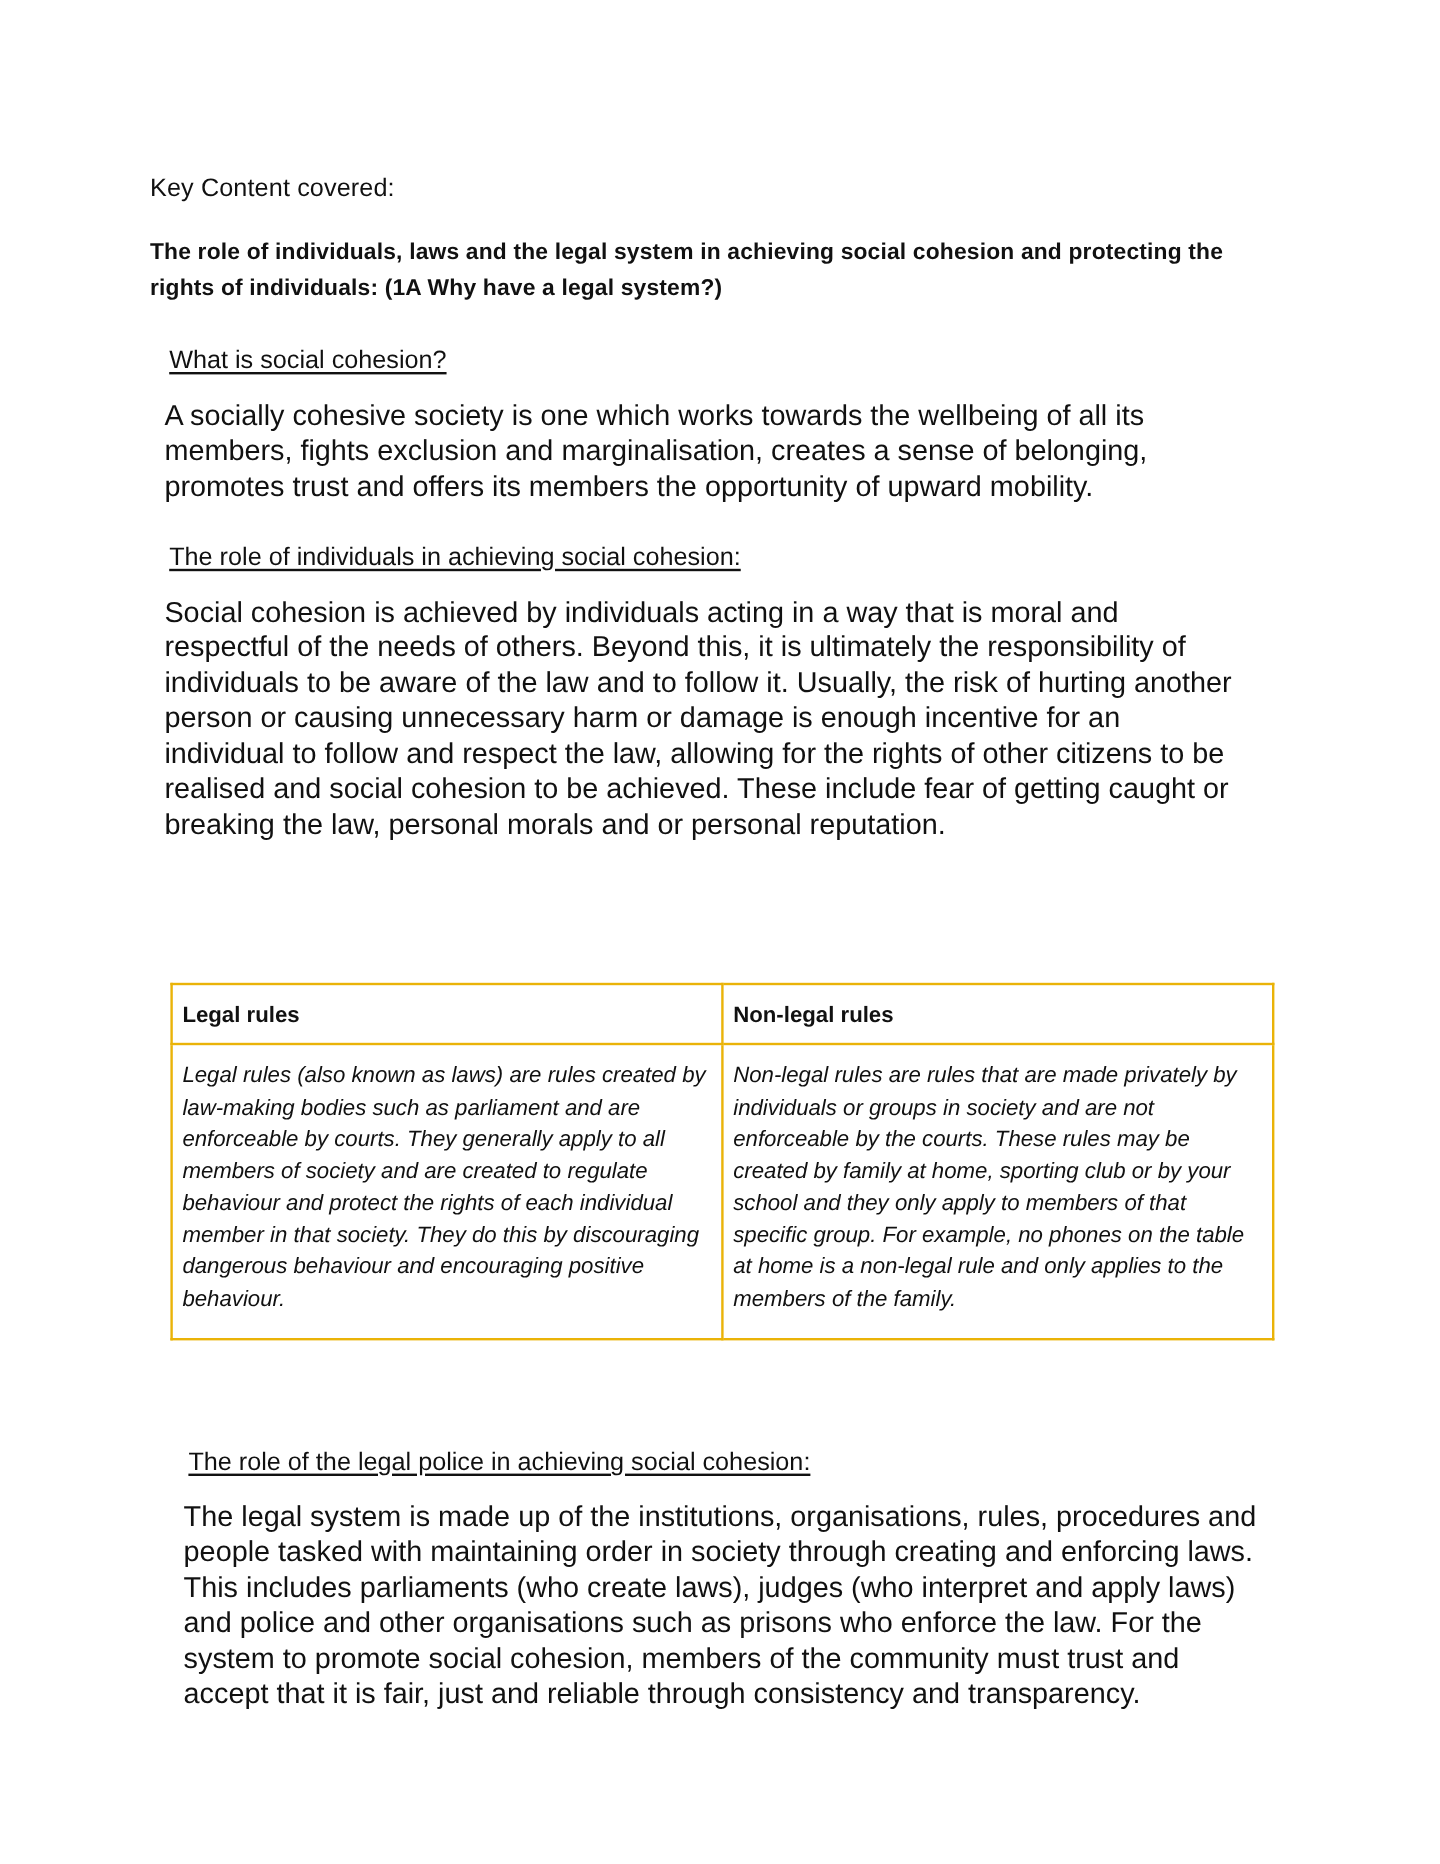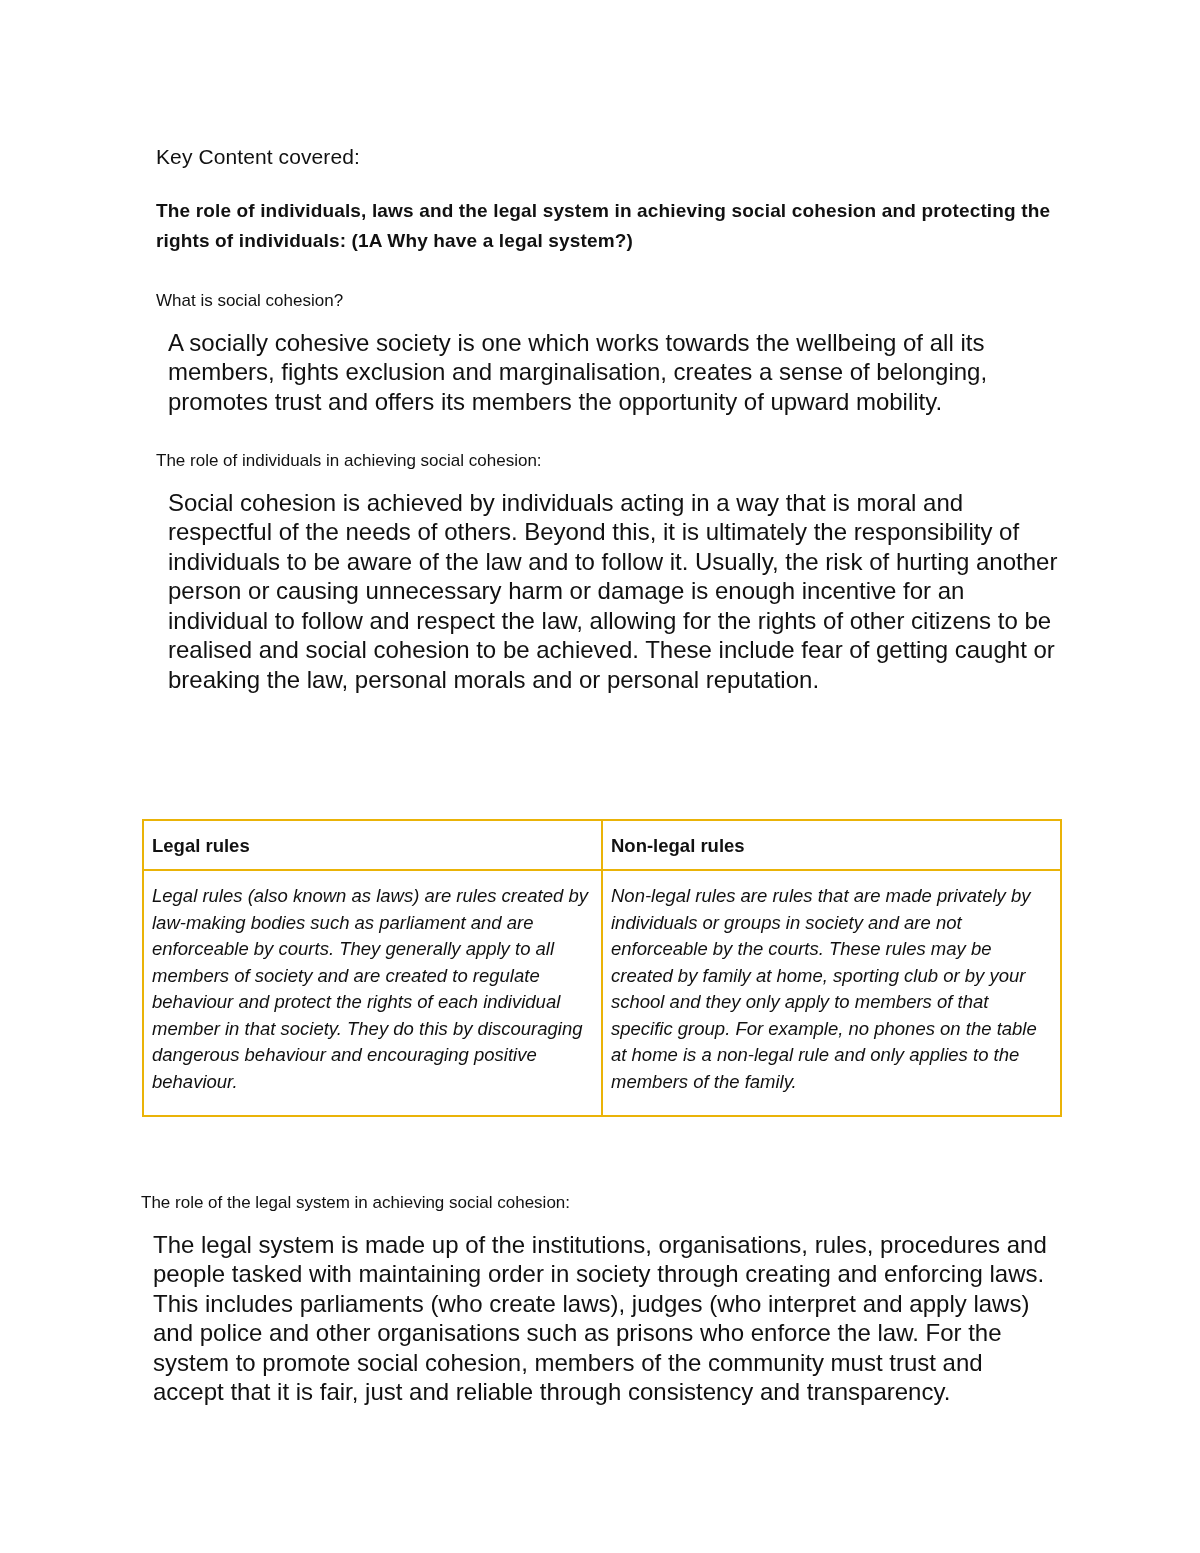--- a/index.html
+++ b/index.html
@@ -10,21 +10,21 @@
     body {
       width: 1200px;
       height: 1553px;
       position: relative;
       overflow: hidden;
       color: #111111;
       font-family: "Liberation Sans", "DejaVu Sans", sans-serif;
     }
     .page {
       position: absolute;
-      left: 156px;
+      left: 125px;
       top: 140px;
       width: 920px;
     }
     .doc-title {
       font-size: 21px;
       line-height: 34px;
       margin: 0;
       font-weight: normal;
       letter-spacing: 0.1px;
     }
@@ -32,24 +32,25 @@
       font-size: 19px;
       font-weight: bold;
       line-height: 30px;
       margin: 22px 0 0 0;
       letter-spacing: 0.15px;
     }
     .section {
       margin-top: 30px;
     }
     .section-heading {
-      font-size: 17px;
+      font-size: 21px;
       line-height: 29.5px;
+      text-decoration: underline;
       text-underline-offset: 3px;
-      margin: 0;
+      margin: 16px;
       font-weight: normal;
     }
     .section-body {
       font-size: 24px;
       line-height: 29.5px;
       margin: 12px;
     }
     .rules-table {
       position: absolute;
       left: 142px;
@@ -119,15 +120,15 @@
   </thead>
   <tbody>
     <tr>
       <td>Legal rules (also known as laws) are rules created by law-making bodies such as parliament and are enforceable by courts. They generally apply to all members of society and are created to regulate behaviour and protect the rights of each individual member in that society. They do this by discouraging dangerous behaviour and encouraging positive behaviour.</td>
       <td>Non-legal rules are rules that are made privately by individuals or groups in society and are not enforceable by the courts. These rules may be created by family at home, sporting club or by your school and they only apply to members of that specific group. For example, no phones on the table at home is a non-legal rule and only applies to the members of the family.</td>
     </tr>
   </tbody>
 </table>
 
 <div class="legal-section">
-  <p class="section-heading">The role of the legal system in achieving social cohesion:</p>
+  <p class="section-heading">The role of the legal police in achieving social cohesion:</p>
   <p class="section-body">The legal system is made up of the institutions, organisations, rules, procedures and people tasked with maintaining order in society through creating and enforcing laws. This includes parliaments (who create laws), judges (who interpret and apply laws) and police and other organisations such as prisons who enforce the law. For the system to promote social cohesion, members of the community must trust and accept that it is fair, just and reliable through consistency and transparency.</p>
 </div>
 
 </body></html>

